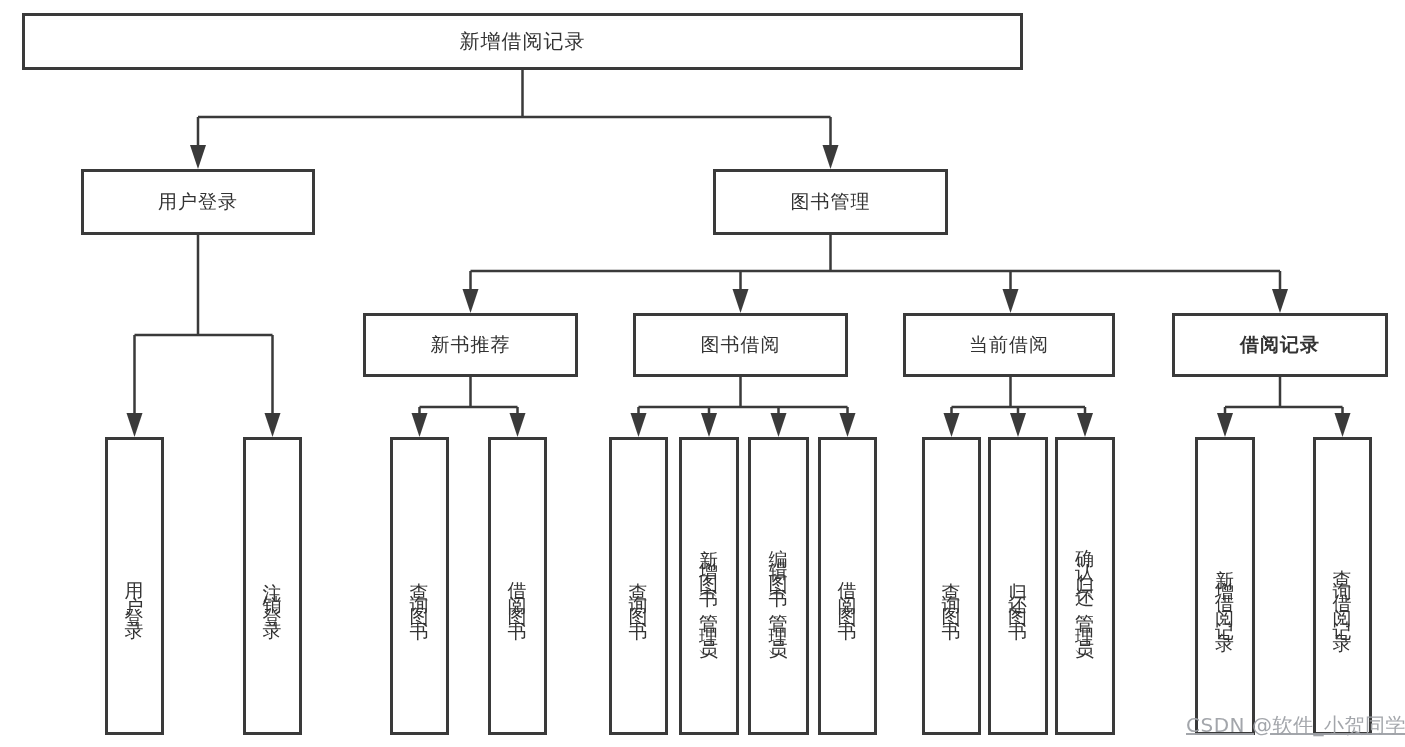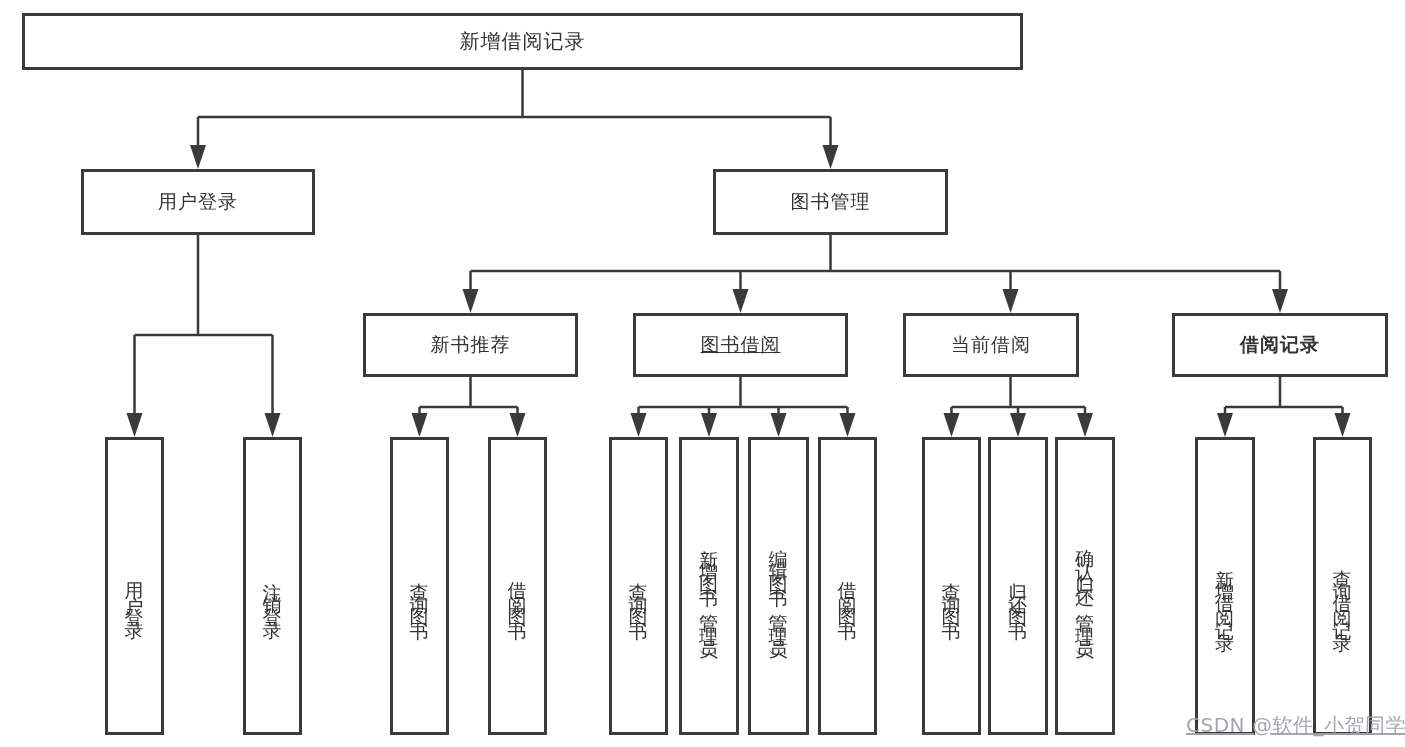--- a/index.html
+++ b/index.html
@@ -102,24 +102,24 @@
   <div class="hbox" style="left:81px; top:169px; width:234px; height:66px;">
     <span>用户登录</span>
   </div>
   <div class="hbox" style="left:713px; top:169px; width:235px; height:66px;">
     <span>图书管理</span>
   </div>
 
   <div class="hbox" style="left:363px; top:313px; width:215px; height:64px;">
     <span>新书推荐</span>
   </div>
-  <div class="hbox" style="left:633px; top:313px; width:215px; height:64px;text-decoration:underline;">
+  <div class="hbox" style="left:633px; top:313px; width:215px; height:64px;">
     <span>图书借阅</span>
   </div>
-  <div class="hbox" style="left:903px; top:313px; width:176px; height:64px;">
+  <div class="hbox" style="left:903px; top:313px; width:212px; height:64px;">
     <span>当前借阅</span>
   </div>
   <div class="hbox" style="left:1172px; top:313px; width:216px; height:64px;font-weight:bold;">
     <span>借阅记录</span>
   </div>
 
   <div class="vbox" style="left:105px; top:437px; width:59px; height:298px;">
     <span class="vtext">用户登录</span>
   </div>
   <div class="vbox" style="left:243px; top:437px; width:59px; height:298px;">

